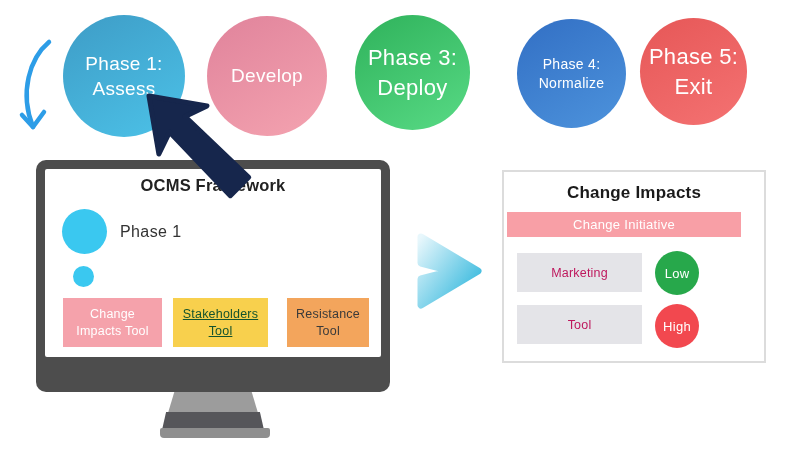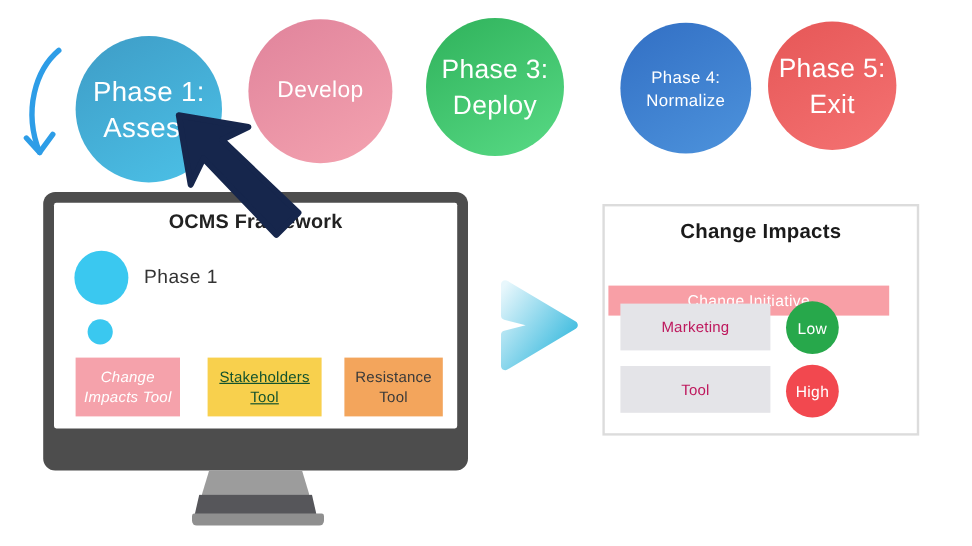--- a/index.html
+++ b/index.html
@@ -3,55 +3,55 @@
 <meta charset="utf-8">
 <style>
   html,body{margin:0;padding:0;background:#fff;}
   .canvas{position:relative;width:810px;height:455px;background:#ffffff;
           font-family:"Liberation Sans",sans-serif;overflow:hidden;}
 
   
   .circle{position:absolute;border-radius:50%;display:flex;flex-direction:column;
           align-items:center;justify-content:center;color:#fff;text-align:center;
           line-height:1.32;letter-spacing:.3px;font-weight:400;}
-  .c1{left:63px;top:30px;width:122px;height:122px;font-size:23px;}
+  .c1{left:63px;top:15px;width:122px;height:122px;font-size:19px;}
   .c2{left:207px;top:16px;width:120px;height:120px;font-size:19px;}
   .c3{left:355px;top:15px;width:115px;height:115px;font-size:22px;}
   .c4{left:517px;top:19px;width:109px;height:109px;font-size:14px;}
   .c5{left:640px;top:18px;width:107px;height:107px;font-size:22px;}
 
   
   .monitor-frame{position:absolute;left:36px;top:160px;width:354px;height:232px;
                  background:#4d4d4d;border-radius:10px;}
   .webcam{position:absolute;left:174px;top:3px;width:4px;height:4px;border-radius:50%;background:#7d7d7d;}
   .monitor-screen{position:absolute;left:9px;top:9px;width:336px;height:188px;background:#fff;border-radius:2px;}
   .screen-title{position:absolute;left:0;right:0;top:7px;text-align:center;
                 font-weight:700;font-size:16.5px;color:#222;letter-spacing:.2px;}
   .bubble-big{position:absolute;left:17px;top:40px;width:45px;height:45px;border-radius:50%;}
   .bubble-small{position:absolute;left:28px;top:97px;width:21px;height:21px;border-radius:50%;}
   .screen-phase{position:absolute;left:75px;top:54px;font-size:16px;color:#333;letter-spacing:.4px;}
   .tool{position:absolute;top:129px;height:49px;display:flex;align-items:center;justify-content:center;
         text-align:center;font-size:12.5px;line-height:1.3;padding:0 4px;box-sizing:border-box;letter-spacing:.2px;}
-  .tool1{left:18px;width:87px;font-style:italic;}
+  .tool1{left:18px;width:99px;}
   .tool2{left:128px;width:95px;}
   .tool3{left:242px;width:82px;}
   .neck1{position:absolute;left:168px;top:392px;width:90px;height:21px;background:#9c9c9c;
          clip-path:polygon(7% 0,93% 0,100% 100%,0 100%);}
   .neck2{position:absolute;left:162px;top:412px;width:102px;height:18px;background:#56565a;
          clip-path:polygon(4% 0,96% 0,100% 100%,0 100%);}
   .stand-base{position:absolute;left:160px;top:428px;width:110px;height:10px;background:#8f8f8f;
               border-radius:2px 2px 4px 4px;}
 
   
   .impact-panel{position:absolute;left:502px;top:170px;width:264px;height:193px;background:#fff;
                 border:2px solid #dcdcdc;box-sizing:border-box;}
   .panel-title{position:absolute;left:0;right:0;top:11px;text-align:center;font-weight:700;
                font-size:17px;color:#1a1a1a;letter-spacing:.2px;}
   .initiative-bar{position:absolute;left:3px;top:40px;width:234px;height:25px;display:flex;
-                  align-items:center;justify-content:center;color:#fff;font-size:13px;letter-spacing:.3px;margin-top:26px;}
+                  align-items:center;justify-content:center;color:#fff;font-size:13px;letter-spacing:.3px;}
   .row-bar{position:absolute;left:13px;width:125px;height:39px;display:flex;align-items:center;
            justify-content:center;color:#be185d;font-size:12.5px;letter-spacing:.2px;}
   .row1-bar{top:81px;}
   .row2-bar{top:133px;}
   .impact-dot{position:absolute;left:151px;width:44px;height:44px;border-radius:50%;display:flex;
               align-items:center;justify-content:center;color:#fff;font-size:13px;letter-spacing:.3px;}
   .dot1{top:79px;}
   .dot2{top:132px;}
 
   .abs-svg{position:absolute;overflow:visible;}

